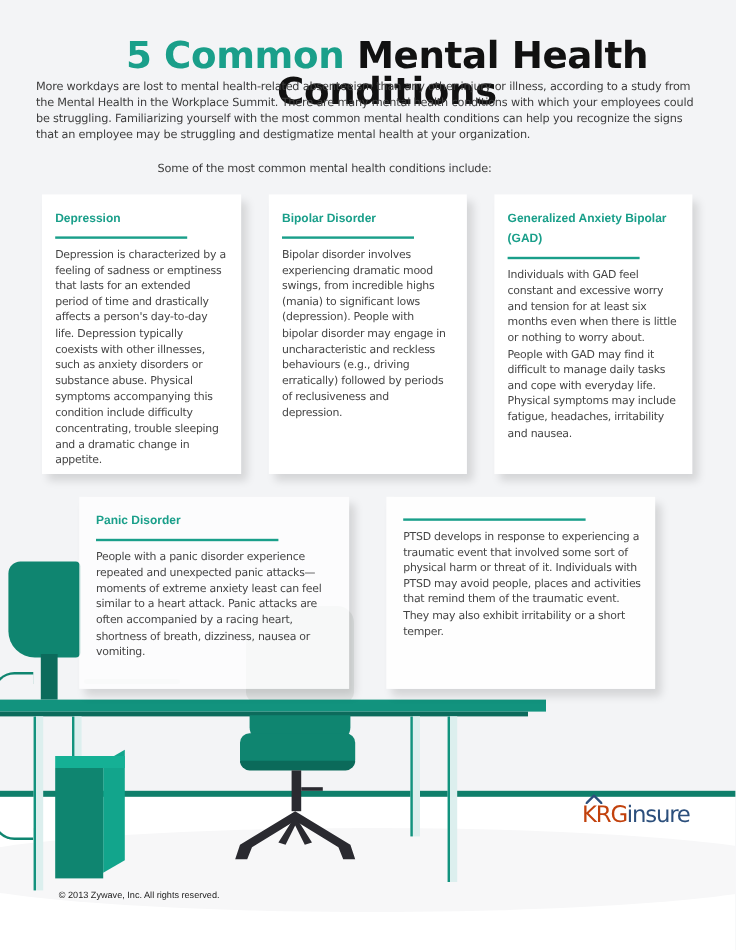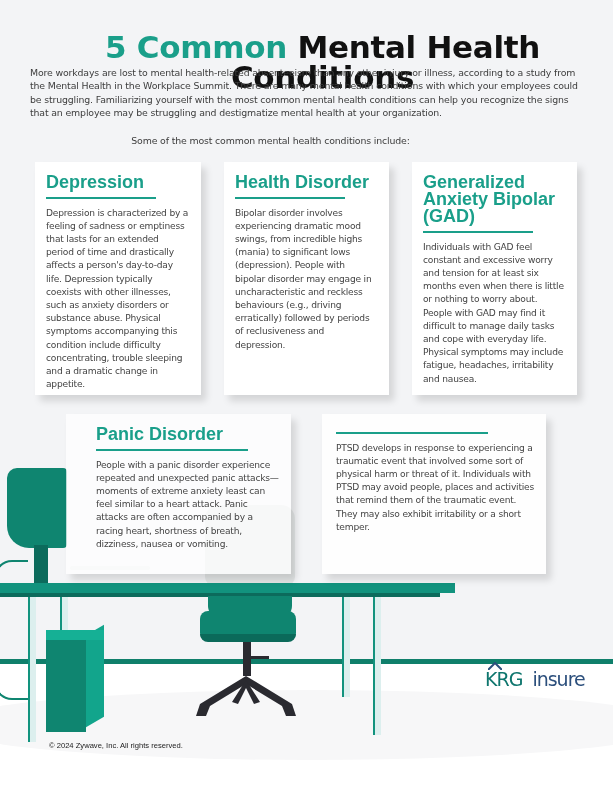--- a/index.html
+++ b/index.html
@@ -38,32 +38,32 @@
     text-align: center; font-size: 9.4px; color: #3d3d3d; letter-spacing: -0.15px;
   }
   .card {
     position: absolute; background: rgba(255,255,255,0.93);
     box-shadow: 5px 6px 7px rgba(0,0,0,0.13);
     padding: 12px 12px 0 11px;
     z-index: 3;
   }
   .card h2 {
     font-family: "Liberation Sans", sans-serif;
-    font-size: 18px; line-height: 17px; color: #1a9f8a; font-weight: bold;
+    font-size: 10px; line-height: 17px; color: #1a9f8a; font-weight: bold;
   }
   .card .rule {
     width: 110px; height: 1.5px; background: #1a9f8a; margin: 6px 0 8px 0;
   }
   .card p {
     font-size: 9.1px; line-height: 13.2px; color: #444; letter-spacing: -0.2px;
   }
   #c1 { left: 35px; top: 162px; width: 166px; height: 233px; }
   #c2 { left: 224px; top: 162px; width: 165px; height: 233px; }
   #c3 { left: 412px; top: 162px; width: 165px; height: 233px; }
-  #c4 { left: 66px; top: 414px; width: 225px; height: 160px; padding-left: 30px; background: rgba(255,255,255,0.72); }
+  #c4 { left: 66px; top: 414px; width: 225px; height: 160px; padding-left: 14px; background: rgba(255,255,255,0.72); }
   #c5 { left: 322px; top: 414px; width: 224px; height: 160px; padding-left: 14px; background: rgba(255,255,255,0.9); }
   #c4 .rule { width: 152px; }
   #c5 .rule { width: 152px; }
 
   .illus { position: absolute; z-index: 2; }
   .desk-top { left: 0; top: 583px; width: 455px; height: 10px; background: #12937e; }
   .desk-edge { left: 0; top: 593px; width: 440px; height: 4px; background: #0c6b5c; }
   .leg { background: #dcefee; border-left: 2px solid #12937e; }
   .monitor {
     left: 7px; top: 468px; width: 60px; height: 80px; background: #0f8570;
@@ -83,22 +83,22 @@
   .chair-seat-edge { left: 200px; top: 634px; width: 96px; height: 8px; background: #0b6a5a; border-radius: 0 0 8px 8px; }
   .chair-pole { left: 243px; top: 642px; width: 8px; height: 34px; background: #2a2a30; }
   .chair-lever { left: 251px; top: 656px; width: 18px; height: 3px; background: #2a2a30; }
   .chair-base { left: 190px; top: 674px; width: 112px; height: 44px; }
   .cable { left: -6px; top: 560px; width: 34px; height: 140px; border: 2px solid #0f8570; border-right: none; border-radius: 18px 0 0 18px; }
 
   .logo {
     position: absolute; left: 485px; top: 668px; font-family: "DejaVu Sans", sans-serif;
     font-size: 19px; letter-spacing: -1px; z-index: 4;
   }
-  .logo .krg { color: #0f766e; font-weight: normal; }
-  .logo .ins { color: #2c4f7c; margin-left: 10px; }
+  .logo .krg { color: #c2410c; font-weight: normal; }
+  .logo .ins { color: #2c4f7c; }
   .logo-caret { position: absolute; left: 3px; top: -6px; width: 14px; height: 8px; }
   .copyright {
     position: absolute; left: 49px; top: 741px; font-size: 7.6px; color: #222;
     font-family: "Liberation Sans", sans-serif; z-index: 4;
   }
 </style>
 </head>
 <body>
 
 <div class="floor"></div>
@@ -133,21 +133,21 @@
   <path d="M56 2 L10 30 L6 42 L16 42 L20 32 L56 10 L92 32 L96 42 L106 42 L102 30 Z" fill="#2a2a30"></path>
   <path d="M56 6 L42 28 L48 30 L56 14 L64 30 L70 28 Z" fill="#2a2a30"></path>
 </svg>
 
 <div class="card" id="c1">
   <h2>Depression</h2>
   <div class="rule"></div>
   <p>Depression is characterized by a feeling of sadness or emptiness that lasts for an extended period of time and drastically affects a person's day-to-day life. Depression typically coexists with other illnesses, such as anxiety disorders or substance abuse. Physical symptoms accompanying this condition include difficulty concentrating, trouble sleeping and a dramatic change in appetite.</p>
 </div>
 <div class="card" id="c2">
-  <h2>Health Disorder</h2>
+  <h2>Bipolar Disorder</h2>
   <div class="rule"></div>
   <p>Bipolar disorder involves experiencing dramatic mood swings, from incredible highs (mania) to significant lows (depression). People with bipolar disorder may engage in uncharacteristic and reckless behaviours (e.g., driving erratically) followed by periods of reclusiveness and depression.</p>
 </div>
 <div class="card" id="c3">
   <h2>Generalized Anxiety Bipolar (GAD)</h2>
   <div class="rule"></div>
   <p>Individuals with GAD feel constant and excessive worry and tension for at least six months even when there is little or nothing to worry about. People with GAD may find it difficult to manage daily tasks and cope with everyday life. Physical symptoms may include fatigue, headaches, irritability and nausea.</p>
 </div>
 <div class="card" id="c4">
   <h2>Panic Disorder</h2>
@@ -158,13 +158,13 @@
   <div class="rule"></div>
   <p>PTSD develops in response to experiencing a traumatic event that involved some sort of physical harm or threat of it. Individuals with PTSD may avoid people, places and activities that remind them of the traumatic event. They may also exhibit irritability or a short temper.</p>
 </div>
 
 <div class="logo">
   <svg class="logo-caret" viewBox="0 0 14 8">
       <path d="M0 8 L7 1 L14 8" fill="none" stroke="#2c4f7c" stroke-width="2"></path>
     </svg>
   <span class="krg">KRG</span><span class="ins">insure</span>
 </div>
-<div class="copyright">© 2024 Zywave, Inc. All rights reserved.</div>
+<div class="copyright">© 2013 Zywave, Inc. All rights reserved.</div>
 
 </body></html>

